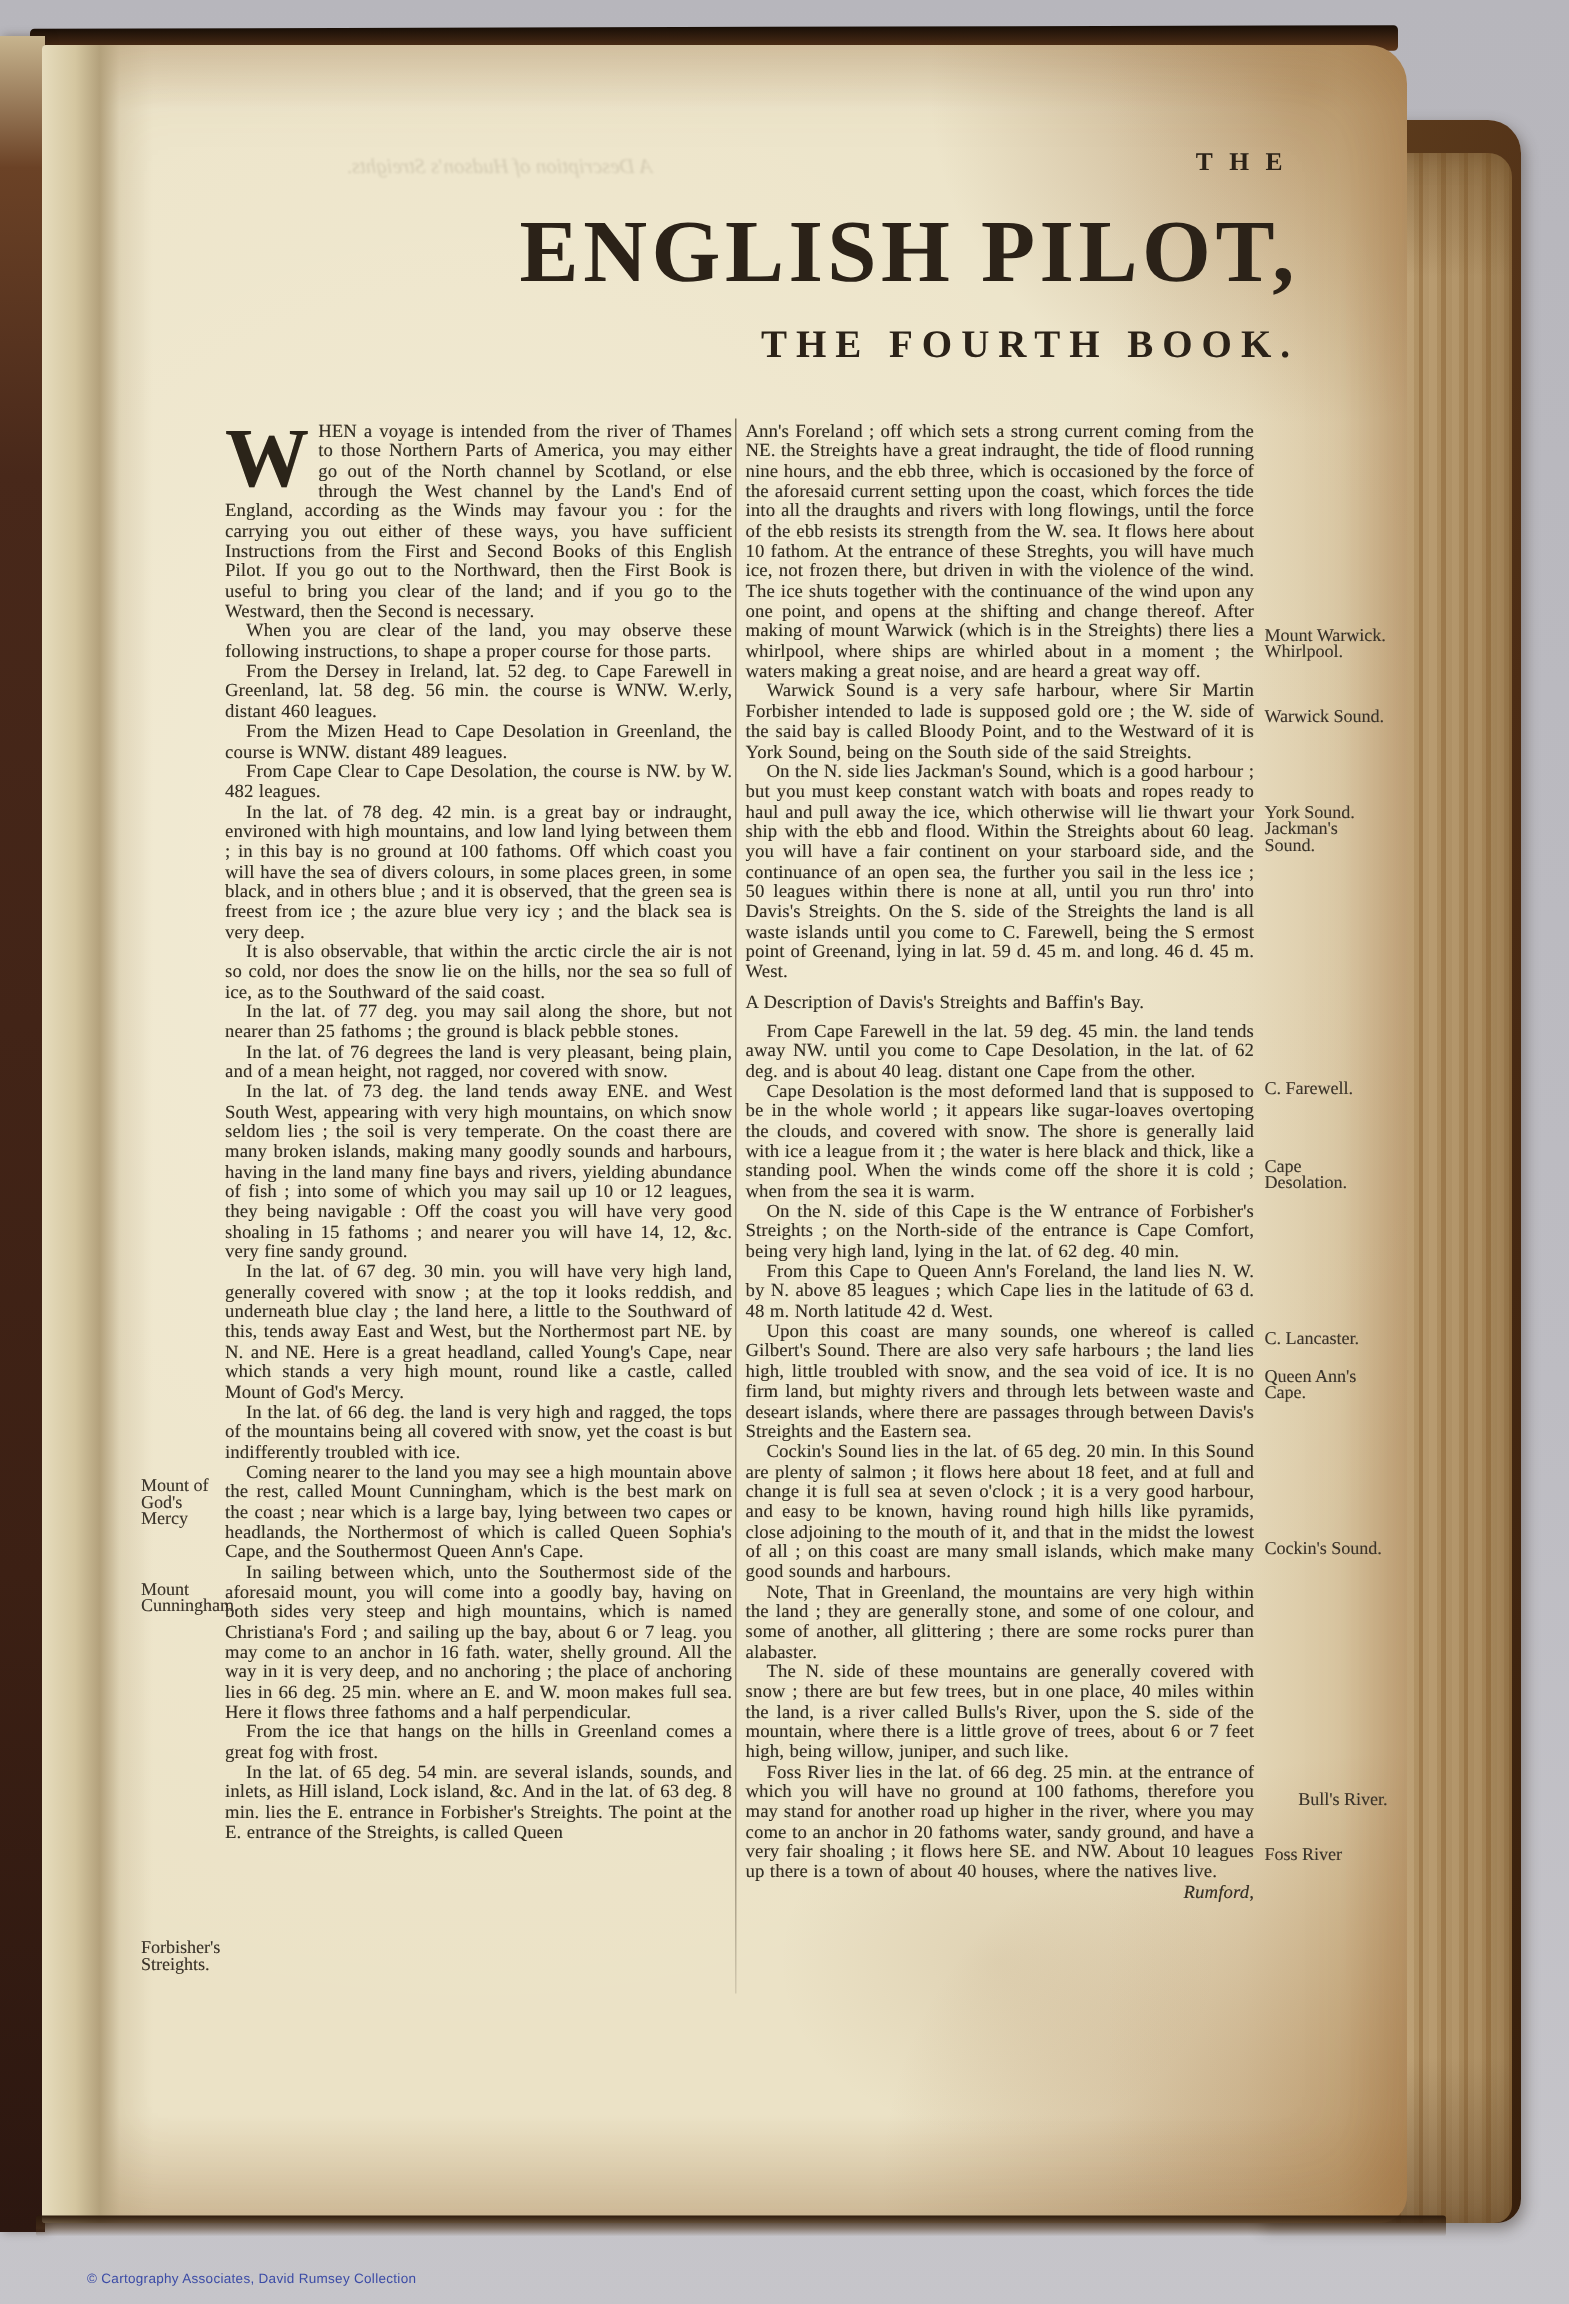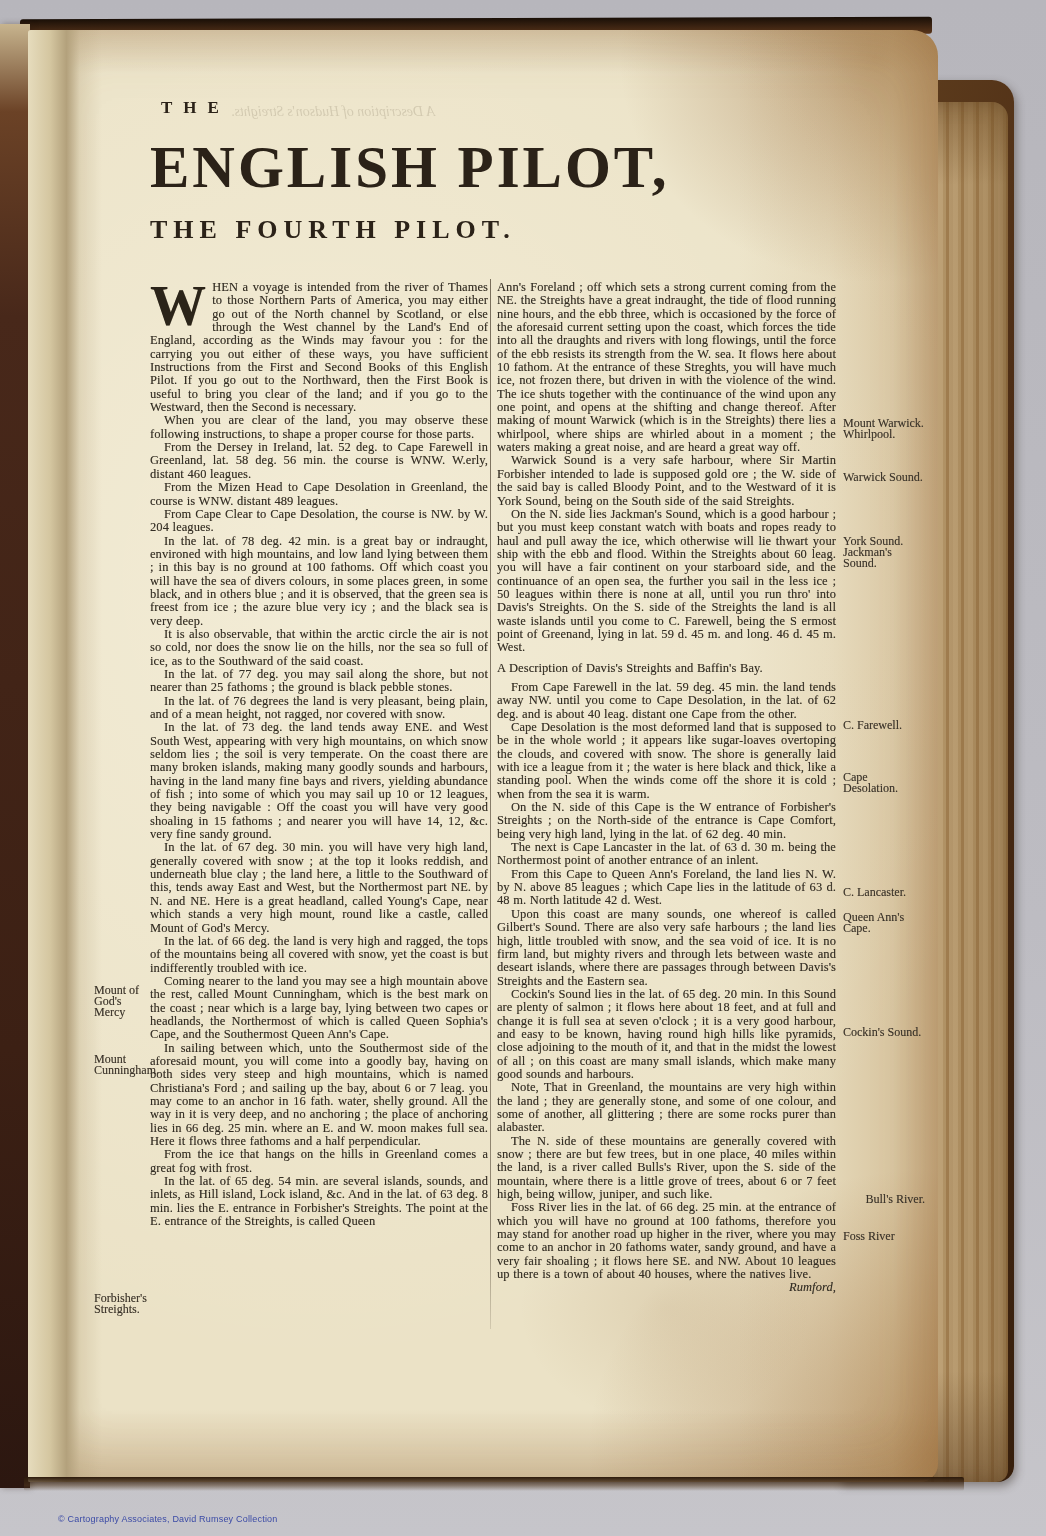--- a/index.html
+++ b/index.html
@@ -64,21 +64,21 @@
     position:absolute;left:0;top:0;width:74px;height:100%;
     background:linear-gradient(90deg,#e6dcbd 0%,#d4c6a0 30%,#b3a17c 52%,rgba(180,160,120,.25) 70%,transparent 100%);
     border-radius:3px 0 0 2px;
   }
   .bleedthrough{
     position:absolute;left:150px;top:74px;width:310px;
     transform:scaleX(-1);opacity:.16;filter:blur(.6px);
     font-style:italic;font-size:14px;color:#4a3c26;text-align:center;
   }
   
-  .title-block{position:absolute;left:122px;top:68px;width:716px;text-align:left;color:#2b2218;}
+  .title-block{position:absolute;left:122px;top:68px;width:716px;text-align:right;color:#2b2218;}
   .title-small{font-size:17px;font-weight:bold;letter-spacing:11px;text-indent:11px;}
   .title-main{font-size:59px;font-weight:bold;letter-spacing:3px;margin-top:15px;white-space:nowrap;}
   .title-sub{font-size:26px;font-weight:bold;letter-spacing:6px;margin-top:13px;}
   
   .col{position:absolute;top:251px;color:#332e25;
        font-size:12.4px;line-height:13.35px;text-align:justify;
        letter-spacing:.12px;word-spacing:.4px;
        text-shadow:.2px .2px .25px rgba(70,58,40,.45);}
   .col1{left:122px;width:338px;}
   .col2{left:469px;width:339px;}
@@ -110,29 +110,29 @@
   <div class="top-edge"></div>
   <div class="spine"></div>
 
   <div class="page">
     <div class="gutter"></div>
     <div class="bleedthrough">A Description of Hudson's Streights.</div>
 
     <div class="title-block">
       <div class="title-small">THE</div>
       <div class="title-main">ENGLISH PILOT,</div>
-      <div class="title-sub">THE FOURTH PILOT.</div>
+      <div class="title-sub">THE FOURTH BOOK.</div>
     </div>
 
     <div class="col col1">
         <p class="noindent"><span class="dropcap">W</span>HEN a voyage is intended from the river of Thames to those Northern Parts of America, you may either go out of the North channel by Scotland, or else through the West channel by the Land's End of England, according as the Winds may favour you : for the carrying you out either of these ways, you have sufficient Instructions from the First and Second Books of this English Pilot.  If you go out to the Northward, then the First Book is useful to bring you clear of the land; and if you go to the Westward, then the Second is necessary.</p>
         <p>When you are clear of the land, you may observe these following instructions, to shape a proper course for those parts.</p>
         <p>From the Dersey in Ireland, lat. 52 deg. to Cape Farewell in Greenland, lat. 58 deg. 56 min. the course is WNW. W.erly, distant 460 leagues.</p>
         <p>From the Mizen Head to Cape Desolation in Greenland, the course is WNW. distant 489 leagues.</p>
-        <p>From Cape Clear to Cape Desolation, the course is NW. by W. 204 leagues.</p>
+        <p>From Cape Clear to Cape Desolation, the course is NW. by W. 482 leagues.</p>
         <p>In the lat. of 78 deg. 42 min. is a great bay or indraught, environed with high mountains, and low land lying between them ; in this bay is no ground at 100 fathoms.  Off which coast you will have the sea of divers colours, in some places green, in some black, and in others blue ; and it is observed, that the green sea is freest from ice ; the azure blue very icy ; and the black sea is very deep.</p>
         <p>It is also observable, that within the arctic circle the air is not so cold, nor does the snow lie on the hills, nor the sea so full of ice, as to the Southward of the said coast.</p>
         <p>In the lat. of 77 deg. you may sail along the shore, but not nearer than 25 fathoms ; the ground is black pebble stones.</p>
         <p>In the lat. of 76 degrees the land is very pleasant, being plain, and of a mean height, not ragged, nor covered with snow.</p>
         <p>In the lat. of 73 deg. the land tends away ENE. and West South West, appearing with very high mountains, on which snow seldom lies ; the soil is very temperate.  On the coast there are many broken islands, making many goodly sounds and harbours, having in the land many fine bays and rivers, yielding abundance of fish ; into some of which you may sail up 10 or 12 leagues, they being navigable : Off the coast you will have very good shoaling in 15 fathoms ; and nearer you will have 14, 12, &amp;c. very fine sandy ground.</p>
         <p>In the lat. of 67 deg. 30 min. you will have very high land, generally covered with snow ; at the top it looks reddish, and underneath blue clay ; the land here, a little to the Southward of this, tends away East and West, but the Northermost part NE. by N. and NE.  Here is a great headland, called Young's Cape, near which stands a very high mount, round like a castle, called Mount of God's Mercy.</p>
         <p>In the lat. of 66 deg. the land is very high and ragged, the tops of the mountains being all covered with snow, yet the coast is but indifferently troubled with ice.</p>
         <p>Coming nearer to the land you may see a high mountain above the rest, called Mount Cunningham, which is the best mark on the coast ; near which is a large bay, lying between two capes or headlands, the Northermost of which is called Queen Sophia's Cape, and the Southermost Queen Ann's Cape.</p>
         <p>In sailing between which, unto the Southermost side of the aforesaid mount, you will come into a goodly bay, having on both sides very steep and high mountains, which is named Christiana's Ford ; and sailing up the bay, about 6 or 7 leag. you may come to an anchor in 16 fath. water, shelly ground.  All the way in it is very deep, and no anchoring ; the place of anchoring lies in 66 deg. 25 min. where an E. and W. moon makes full sea.  Here it flows three fathoms and a half perpendicular.</p>
         <p>From the ice that hangs on the hills in Greenland comes a great fog with frost.</p>
@@ -140,21 +140,20 @@
       </div>
     <div class="colrule"></div>
     <div class="col col2">
         <p class="noindent">Ann's Foreland ; off which sets a strong current coming from the NE. the Streights have a great indraught, the tide of flood running nine hours, and the ebb three, which is occasioned by the force of the aforesaid current setting upon the coast, which forces the tide into all the draughts and rivers with long flowings, until the force of the ebb resists its strength from the W. sea.  It flows here about 10 fathom.  At the entrance of these Streghts, you will have much ice, not frozen there, but driven in with the violence of the wind.  The ice shuts together with the continuance of the wind upon any one point, and opens at the shifting and change thereof.  After making of mount Warwick (which is in the Streights) there lies a whirlpool, where ships are whirled about in a moment ; the waters making a great noise, and are heard a great way off.</p>
         <p>Warwick Sound is a very safe harbour, where Sir Martin Forbisher intended to lade is supposed gold ore ; the W. side of the said bay is called Bloody Point, and to the Westward of it is York Sound, being on the South side of the said Streights.</p>
         <p>On the N. side lies Jackman's Sound, which is a good harbour ; but you must keep constant watch with boats and ropes ready to haul and pull away the ice, which otherwise will lie thwart your ship with the ebb and flood.  Within the Streights about 60 leag. you will have a fair continent on your starboard side, and the continuance of an open sea, the further you sail in the less ice ; 50 leagues within there is none at all, until you run thro' into Davis's Streights.  On the S. side of the Streights the land is all waste islands until you come to C. Farewell, being the S ermost point of Greenand, lying in lat. 59 d. 45 m. and long. 46 d. 45 m. West.</p>
         <p class="col-heading">A Description of Davis's Streights and Baffin's Bay.</p>
         <p>From Cape Farewell in the lat. 59 deg. 45 min. the land tends away NW. until you come to Cape Desolation, in the lat. of 62 deg. and is about 40 leag. distant one Cape from the other.</p>
         <p>Cape Desolation is the most deformed land that is supposed to be in the whole world ; it appears like sugar-loaves overtoping the clouds, and covered with snow.  The shore is generally laid with ice a league from it ; the water is here black and thick, like a standing pool.  When the winds come off the shore it is cold ; when from the sea it is warm.</p>
         <p>On the N. side of this Cape is the W entrance of Forbisher's Streights ; on the North-side of the entrance is Cape Comfort, being very high land, lying in the lat. of 62 deg. 40 min.</p>
-        <p>The next is Cape Lancaster in the lat. of 63 d. 30 m. being the Northermost point of another entrance of an inlent.</p>
         <p>From this Cape to Queen Ann's Foreland, the land lies N. W. by N. above 85 leagues ; which Cape lies in the latitude of 63 d. 48 m. North latitude 42 d. West.</p>
         <p>Upon this coast are many sounds, one whereof is called Gilbert's Sound.  There are also very safe harbours ; the land lies high, little troubled with snow, and the sea void of ice. It is no firm land, but mighty rivers and through lets between waste and deseart islands, where there are passages through between Davis's Streights and the Eastern sea.</p>
         <p>Cockin's Sound lies in the lat. of 65 deg. 20 min.  In this Sound are plenty of salmon ; it flows here about 18 feet, and at full and change it is full sea at seven o'clock ; it is a very good harbour, and easy to be known, having round high hills like pyramids, close adjoining to the mouth of it, and that in the midst the lowest of all ; on this coast are many small islands, which make many good sounds and harbours.</p>
         <p>Note, That in Greenland, the mountains are very high within the land ; they are generally stone, and some of one colour, and some of another, all glittering ; there are some rocks purer than alabaster.</p>
         <p>The N. side of these mountains are generally covered with snow ; there are but few trees, but in one place, 40 miles within the land, is a river called Bulls's River, upon the S. side of the mountain, where there is a little grove of trees, about 6 or 7 feet high, being willow, juniper, and such like.</p>
         <p>Foss River lies in the lat. of 66 deg. 25 min. at the entrance of which you will have no ground at 100 fathoms, therefore you may stand for another road up higher in the river, where you may come to an anchor in 20 fathoms water, sandy ground, and have a very fair shoaling ; it flows here SE. and NW. About 10 leagues up there is a town of about 40 houses, where the natives live.<span class="catchword">Rumford,</span></p>
       </div>
 
     <div class="notes-left">
         <div class="margin-note" style="top: 955px;">Mount of God's Mercy</div>

